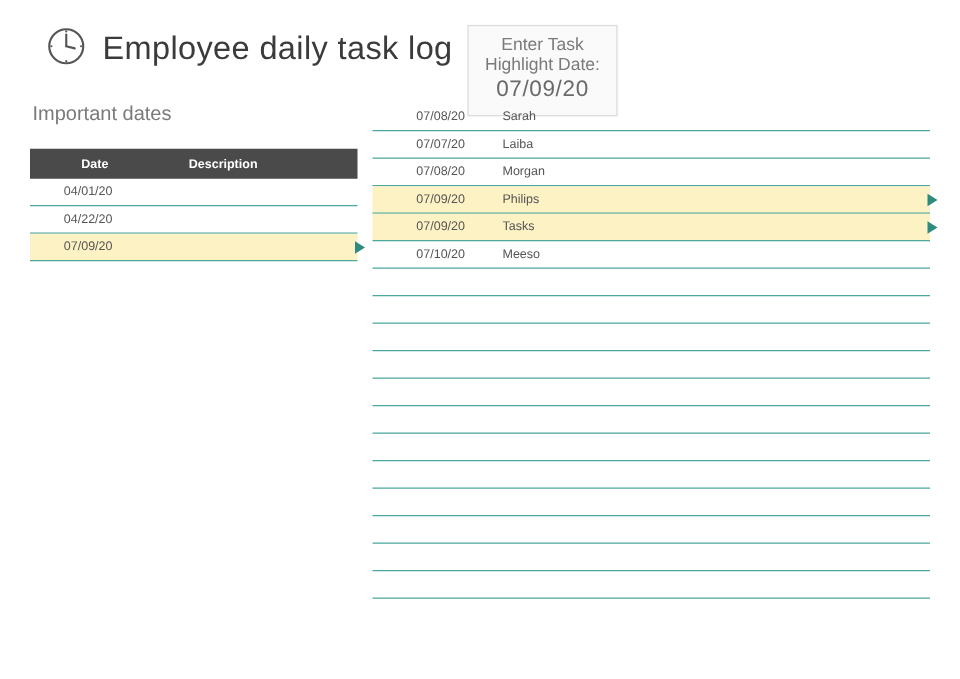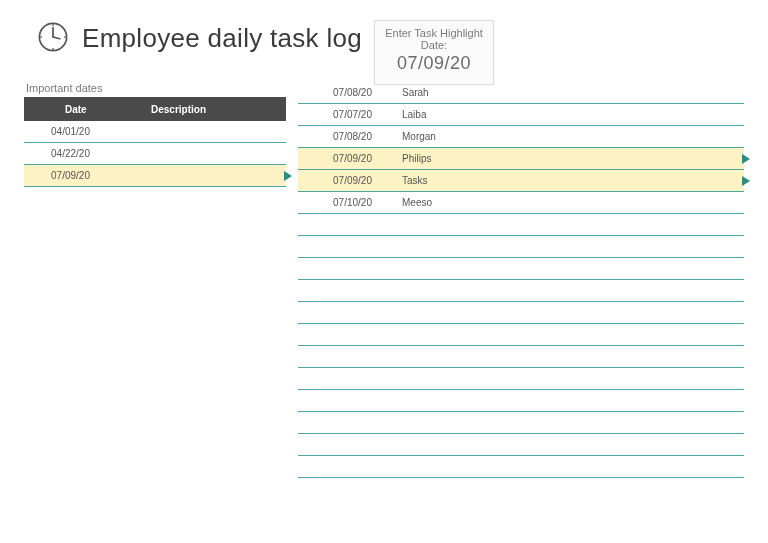--- a/index.html
+++ b/index.html
@@ -33,41 +33,41 @@
     top: 20px;
     left: 374px;
     width: 120px;
     border: 1px solid #ddd;
     background: #fafafa;
     text-align: center;
     padding: 6px 8px 10px 8px;
     box-shadow: 0 0 2px rgba(0,0,0,0.05);
   }
   .hl-label {
-    font-size: 11px;
+    font-size: 14px;
     color: #7a7a7a;
     margin-bottom: 2px;
   }
   .hl-date {
     font-size: 18px;
     color: #6a6a6a;
     font-weight: 400;
     letter-spacing: 0.5px;
   }
   .sections {
     display: flex;
     margin-top: 26px;
     gap: 12px;
   }
   .section-left { width: 262px; }
   .section-right { flex: 1; }
   .section-title {
-    font-size: 11px;
+    font-size: 16px;
     color: #7a7a7a;
-    margin-bottom: 3px;
+    margin-bottom: 18px;
     margin-left: 2px;
   }
   .thead {
     background: #4a4a4a;
     color: #fff;
     display: flex;
     font-size: 10px;
     font-weight: 600;
     height: 24px;
     align-items: center;

